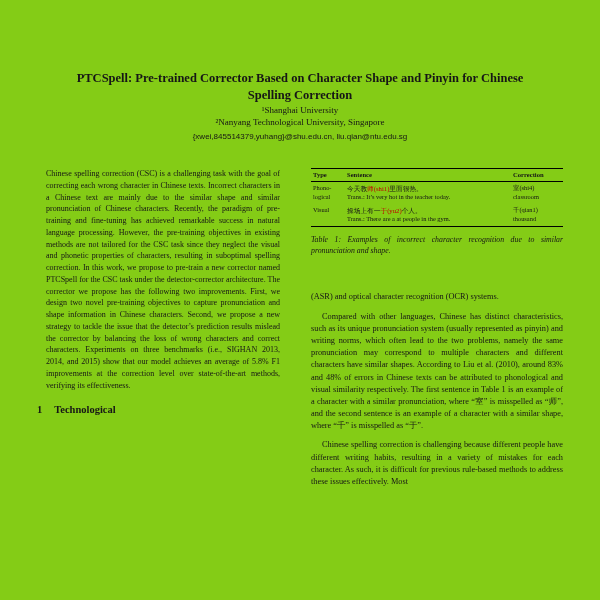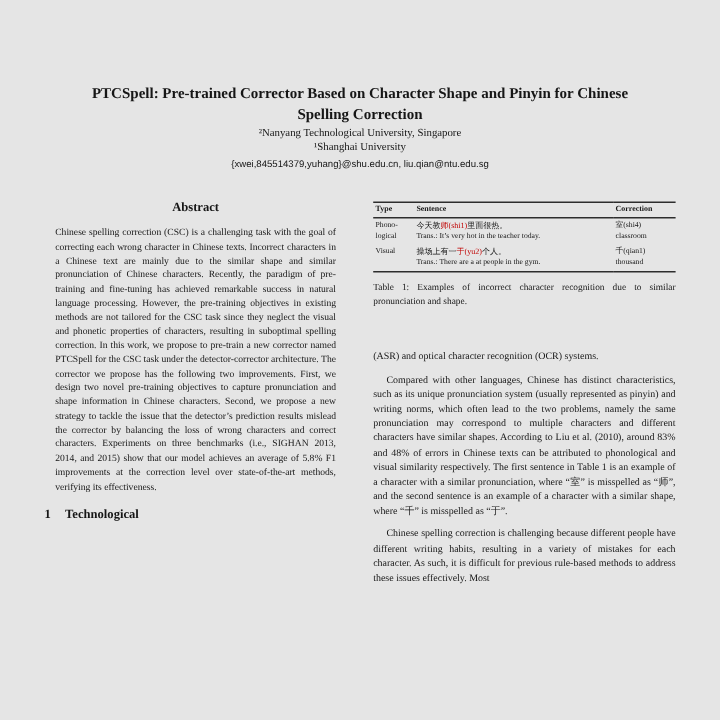--- a/index.html
+++ b/index.html
@@ -1,19 +1,19 @@
 <!DOCTYPE html>
 <html><head>
 <meta charset="utf-8">
 <style>
   * { margin:0; padding:0; box-sizing:border-box; }
   html,body { background:#ffffff; }
   body { width:600px; height:600px; overflow:hidden; }
   .page {
-    width:600px; height:600px; position:relative; background:#e5e5e5;
+    width:600px; height:600px; position:relative; background:#84cc16;
     font-family:"Liberation Serif", serif; color:#161616; overflow:hidden;
   }
   .header { text-align:center; padding-top:70px; }
   .title { font-size:12.5px; font-weight:bold; max-width:462px; margin:0 auto; line-height:1.32; }
   .authors { margin-top:13px; font-size:9.5px; font-weight:bold; }
   .affil { font-size:9px; margin-top:2px; }
   .emails { font-size:8px; font-family:Liberation Sans, sans-serif; margin-top:5px; }
   .columns { display:flex; gap:22px; padding:0 37px; margin-top:27px; }
   .col { flex:1; min-width:0; }
   .abstract-heading { text-align:center; font-weight:bold; font-size:10.5px; margin-bottom:9px; }
@@ -22,41 +22,40 @@
   .section-heading .num { margin-right:12px; }
   .tbl { width:100%; border-collapse:collapse; font-size:6.4px; line-height:1.35;
          border-top:1px solid #000; border-bottom:1px solid #000; }
   .tbl th { border-bottom:0.7px solid #000; text-align:left; font-weight:bold;
             font-size:6.6px; padding:1.5px 2px; }
   .tbl td { vertical-align:top; padding:2px 2px 2.5px 2px; }
   .tbl .c-type { width:34px; }
   .tbl .c-corr { width:52px; }
   .zh { font-size:6.7px; }
   .err { color:#c00000; }
-  .caption { font-size:7.8px; line-height:1.42; margin-top:7px; text-align:justify; }
+  .caption { font-size:7.8px; line-height:1.42; margin-top:7px; text-align:justify;font-style:italic; }
   .para { font-size:8.3px; line-height:1.47; text-align:justify; margin-top:7px; }
   .para.first { margin-top:35px; }
   .para.indent { text-indent:11px; }
 </style>
 </head>
 <body>
 
 <div class="page">
 
   <div class="header">
     <div class="title">PTCSpell: Pre-trained Corrector Based on Character Shape and Pinyin for Chinese Spelling Correction</div>
+    <div class="affil">¹Shanghai University</div>
     <div class="affil">²Nanyang Technological University, Singapore</div>
-    <div class="affil">¹Shanghai University</div>
     <div class="emails">{xwei,845514379,yuhang}@shu.edu.cn, liu.qian@ntu.edu.sg</div>
   </div>
 
   <div class="columns">
 
     <div class="col">
-      <div class="abstract-heading">Abstract</div>
       <div class="abstract-text">Chinese spelling correction (CSC) is a challenging task with the goal of correcting each wrong character in Chinese texts. Incorrect characters in a Chinese text are mainly due to the similar shape and similar pronunciation of Chinese characters. Recently, the paradigm of pre-training and fine-tuning has achieved remarkable success in natural language processing. However, the pre-training objectives in existing methods are not tailored for the CSC task since they neglect the visual and phonetic properties of characters, resulting in suboptimal spelling correction. In this work, we propose to pre-train a new corrector named PTCSpell for the CSC task under the detector-corrector architecture. The corrector we propose has the following two improvements. First, we design two novel pre-training objectives to capture pronunciation and shape information in Chinese characters. Second, we propose a new strategy to tackle the issue that the detector’s prediction results mislead the corrector by balancing the loss of wrong characters and correct characters. Experiments on three benchmarks (i.e., SIGHAN 2013, 2014, and 2015) show that our model achieves an average of 5.8% F1 improvements at the correction level over state-of-the-art methods, verifying its effectiveness.</div>
       <div class="section-heading">
         <span class="num">1</span>
         <span>Technological</span>
       </div>
     </div>
 
     <div class="col">
 
       <table class="tbl">

